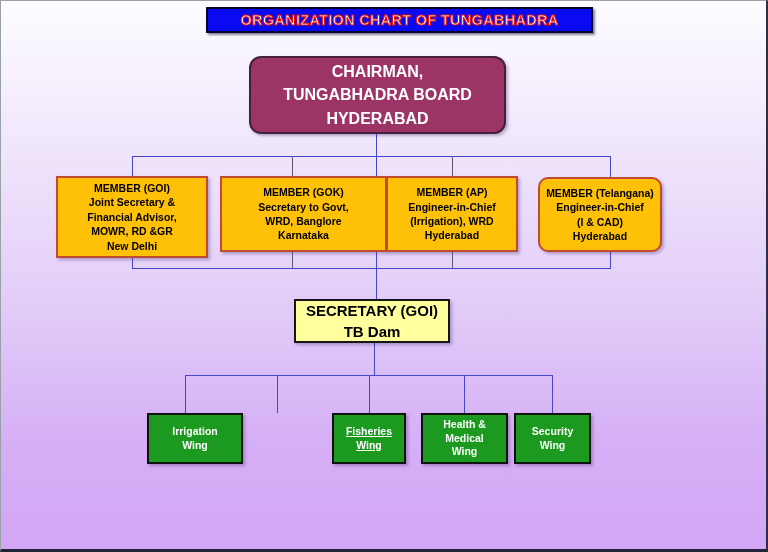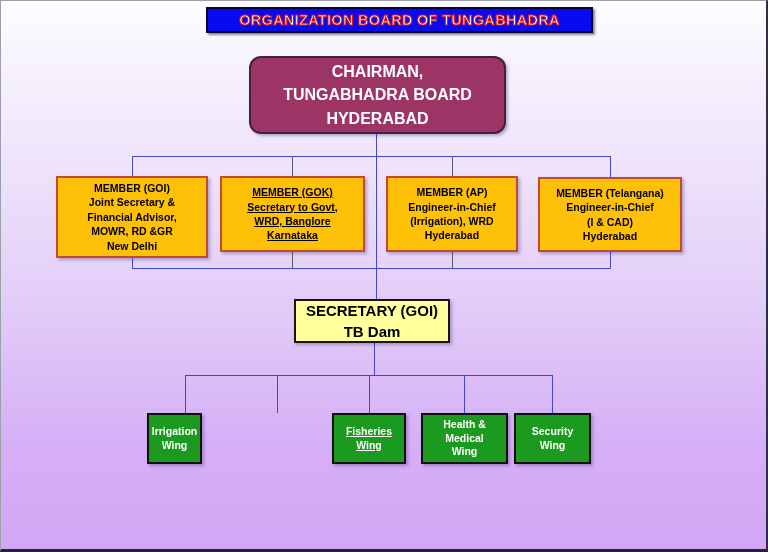--- a/index.html
+++ b/index.html
@@ -30,48 +30,48 @@
   .chairman{
     left:248px;top:55px;width:257px;height:78px;
     background:#9c3566;border:2px solid #43203c;border-radius:12px;
     color:#ffffff;font-size:16px;line-height:1.45;
   }
   .member{
     background:#ffc008;border:2px solid #c14b30;
     color:#000000;font-size:10.5px;line-height:1.38;
   }
   .m1{left:55px;top:175px;width:152px;height:82px;}
-  .m2{left:219px;top:175px;width:145px;height:76px;text-decoration:underline;}
+  .m2{left:219px;top:175px;width:167px;height:76px;}
   .m3{left:385px;top:175px;width:132px;height:76px;}
-  .m4{left:537px;top:176px;width:144px;height:75px;}
+  .m4{left:537px;top:176px;width:124px;height:75px;border-radius:10px;}
   .secretary{
     left:293px;top:298px;width:156px;height:44px;
     background:#ffff9e;border:2px solid #161616;
     color:#000000;font-size:15px;line-height:1.4;
   }
   .wing{
     top:412px;height:51px;
     background:#1c9a1f;border:2px solid #101010;
     color:#ffffff;font-size:10.5px;line-height:1.32;
   }
-  .w1{left:146px;width:55px;}
+  .w1{left:146px;width:96px;}
   .w2{left:229px;width:96px;}
   .w3{left:331px;width:74px;text-decoration:underline;}
   .w4{left:420px;width:87px;}
   .w5{left:513px;width:77px;}
   .line{position:absolute;background:#4646c8;}
   .line.dark{background:#5a5a66;}
 </style>
 </head>
 <body>
 
 <div class="page">
 
   <div class="titlebar">
-    <span>ORGANIZATION BOARD OF TUNGABHADRA</span>
+    <span>ORGANIZATION CHART OF TUNGABHADRA</span>
   </div>
 
   <div class="line" style="left:375px;top:133px;width:1px;height:165px;"></div>
   <div class="line" style="left:131px;top:155px;width:479px;height:1px;"></div>
   <div class="line" style="left:131px;top:267px;width:479px;height:1px;"></div>
 
   <div class="line" style="left:131px;top:155px;width:1px;height:20px;"></div>
   <div class="line" style="left:131px;top:257px;width:1px;height:10px;"></div>
   <div class="line dark" style="left:291px;top:155px;width:1px;height:20px;"></div>
   <div class="line dark" style="left:291px;top:251px;width:1px;height:16px;"></div>

